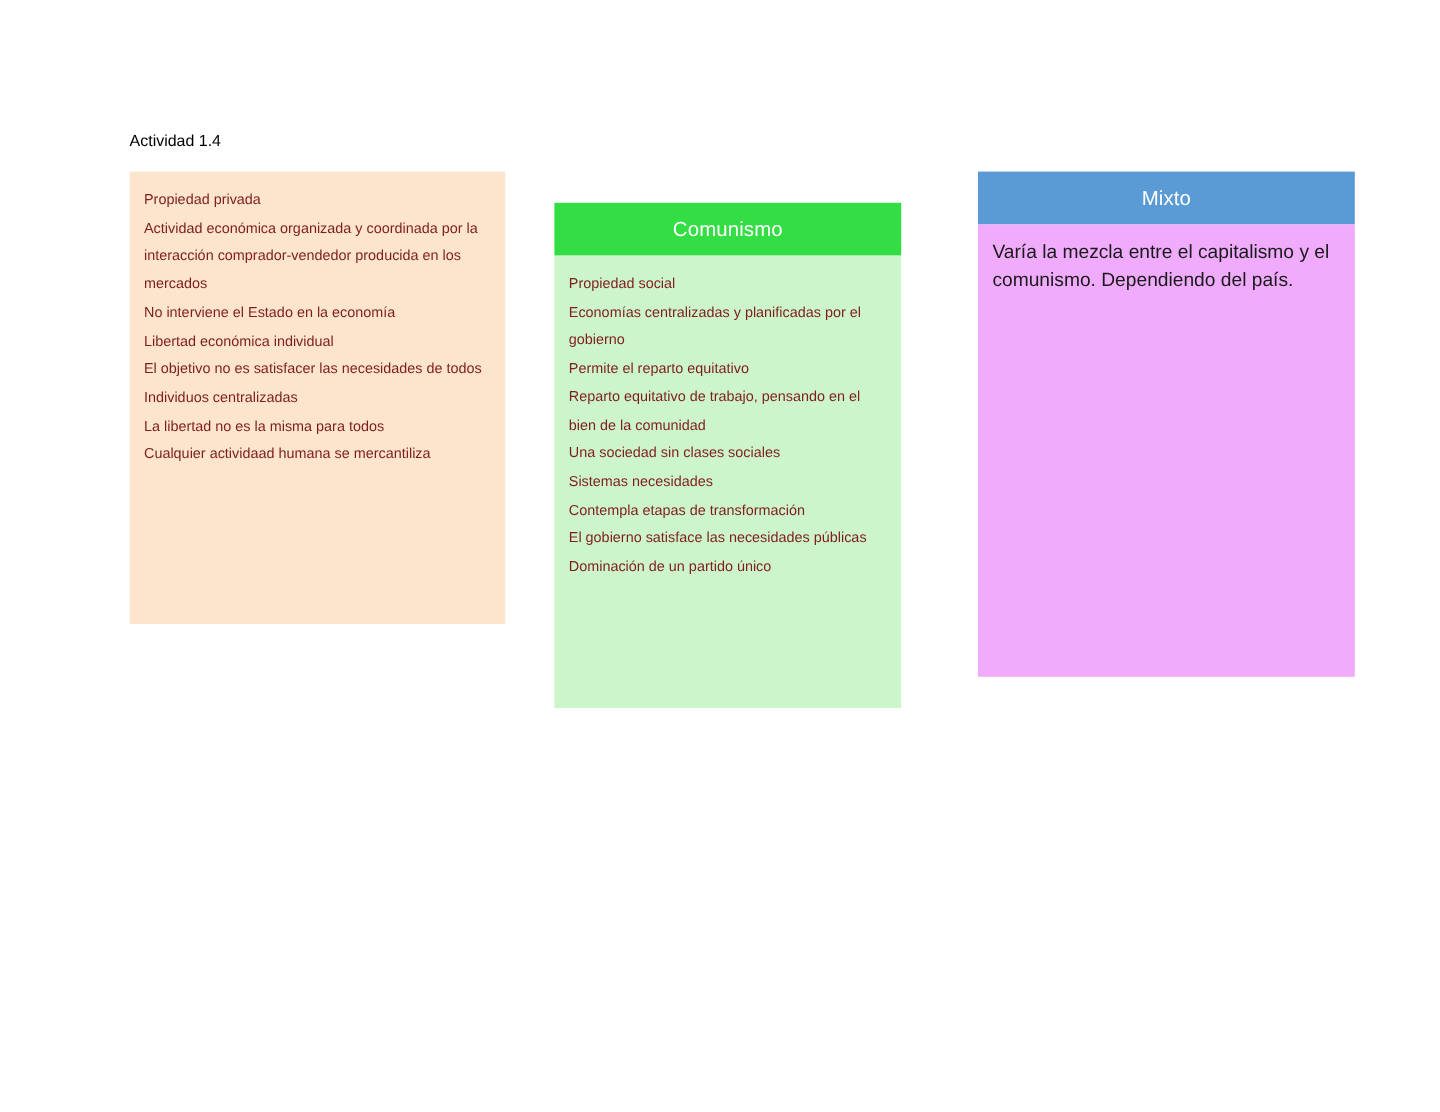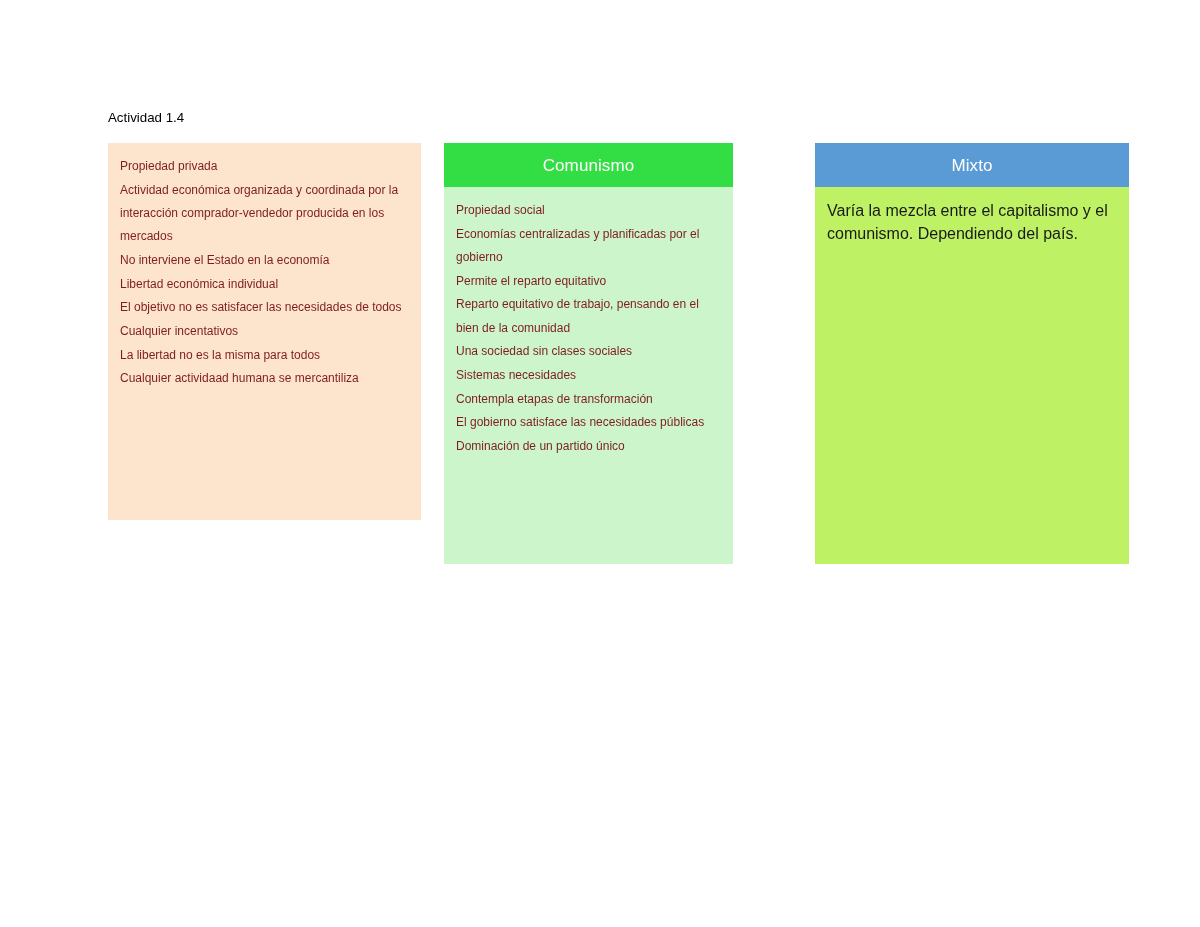--- a/index.html
+++ b/index.html
@@ -44,21 +44,21 @@
   }
 
   .column {
     position: absolute;
     top: 0;
     height: 421px;
     box-sizing: border-box;
   }
 
   .col-1 { left: 0px;   width: 313px; }
-  .col-2 { left: 336px; width: 289px; }
+  .col-2 { left: 354px; width: 289px; margin-top: 26px; }
   .col-3 { left: 707px; width: 314px; }
 
   .col-header {
     height: 44px;
     display: flex;
     align-items: center;
     justify-content: center;
     color: #ffffff;
     font-size: 17px;
     line-height: 21px;
@@ -95,40 +95,40 @@
   }
 
   
   .theme-capitalismo .col-header { background: #ffc000; }
   .theme-capitalismo .col-body   { background: #fce4cd; }
 
   .theme-comunismo .col-header { background: #33dd44; }
   .theme-comunismo .col-body   { background: #ccf5cc; }
 
   .theme-mixto .col-header { background: #5b9bd5; }
-  .theme-mixto .col-body   { background: #bef264; }
+  .theme-mixto .col-body   { background: #f0abfc; }
 </style>
 </head>
 <body>
 
 <div class="page">
 
   <div class="activity-label">Actividad 1.4</div>
 
   <div class="table-wrap">
 
     <div class="column col-1 theme-capitalismo">
       <div class="col-body">
         <ul class="item-list">
           <li>Propiedad privada</li>
           <li>Actividad económica organizada y coordinada por la interacción comprador-vendedor producida en los mercados</li>
           <li>No interviene el Estado en la economía</li>
           <li>Libertad económica individual</li>
           <li>El objetivo no es satisfacer las necesidades de todos</li>
-          <li>Cualquier incentativos</li>
+          <li>Individuos centralizadas</li>
           <li>La libertad no es la misma para todos</li>
           <li>Cualquier actividaad humana se mercantiliza</li>
         </ul>
       </div>
     </div>
 
     <div class="column col-2 theme-comunismo">
       <div class="col-header">Comunismo</div>
       <div class="col-body">
         <ul class="item-list">

